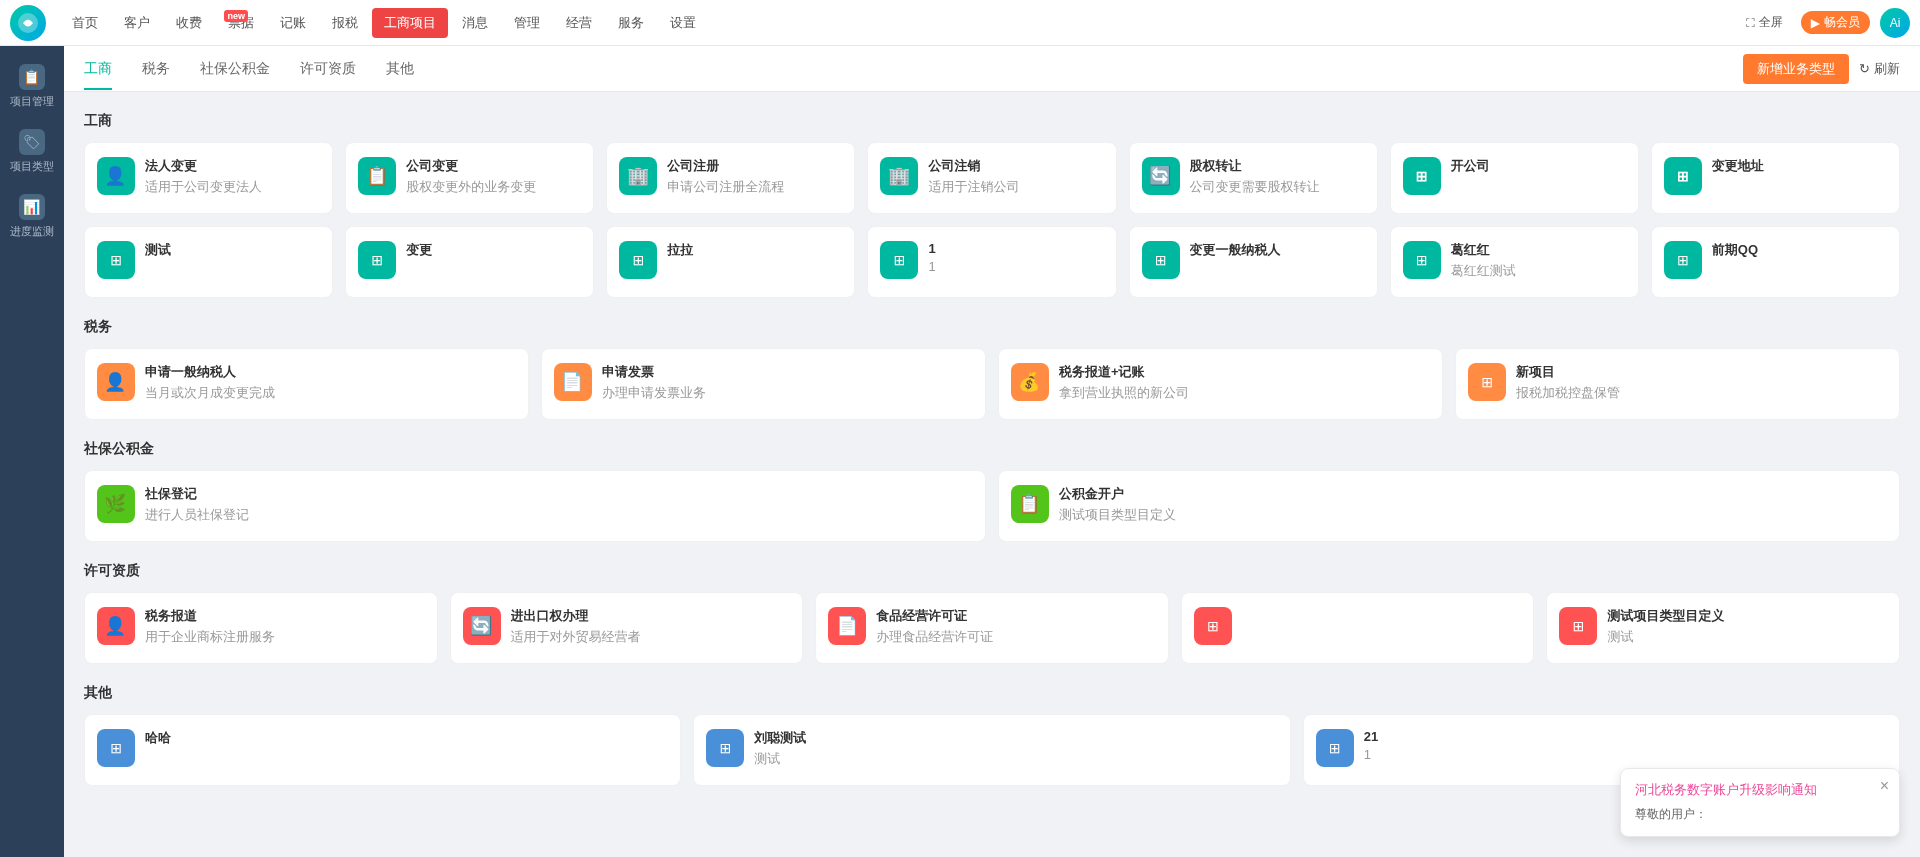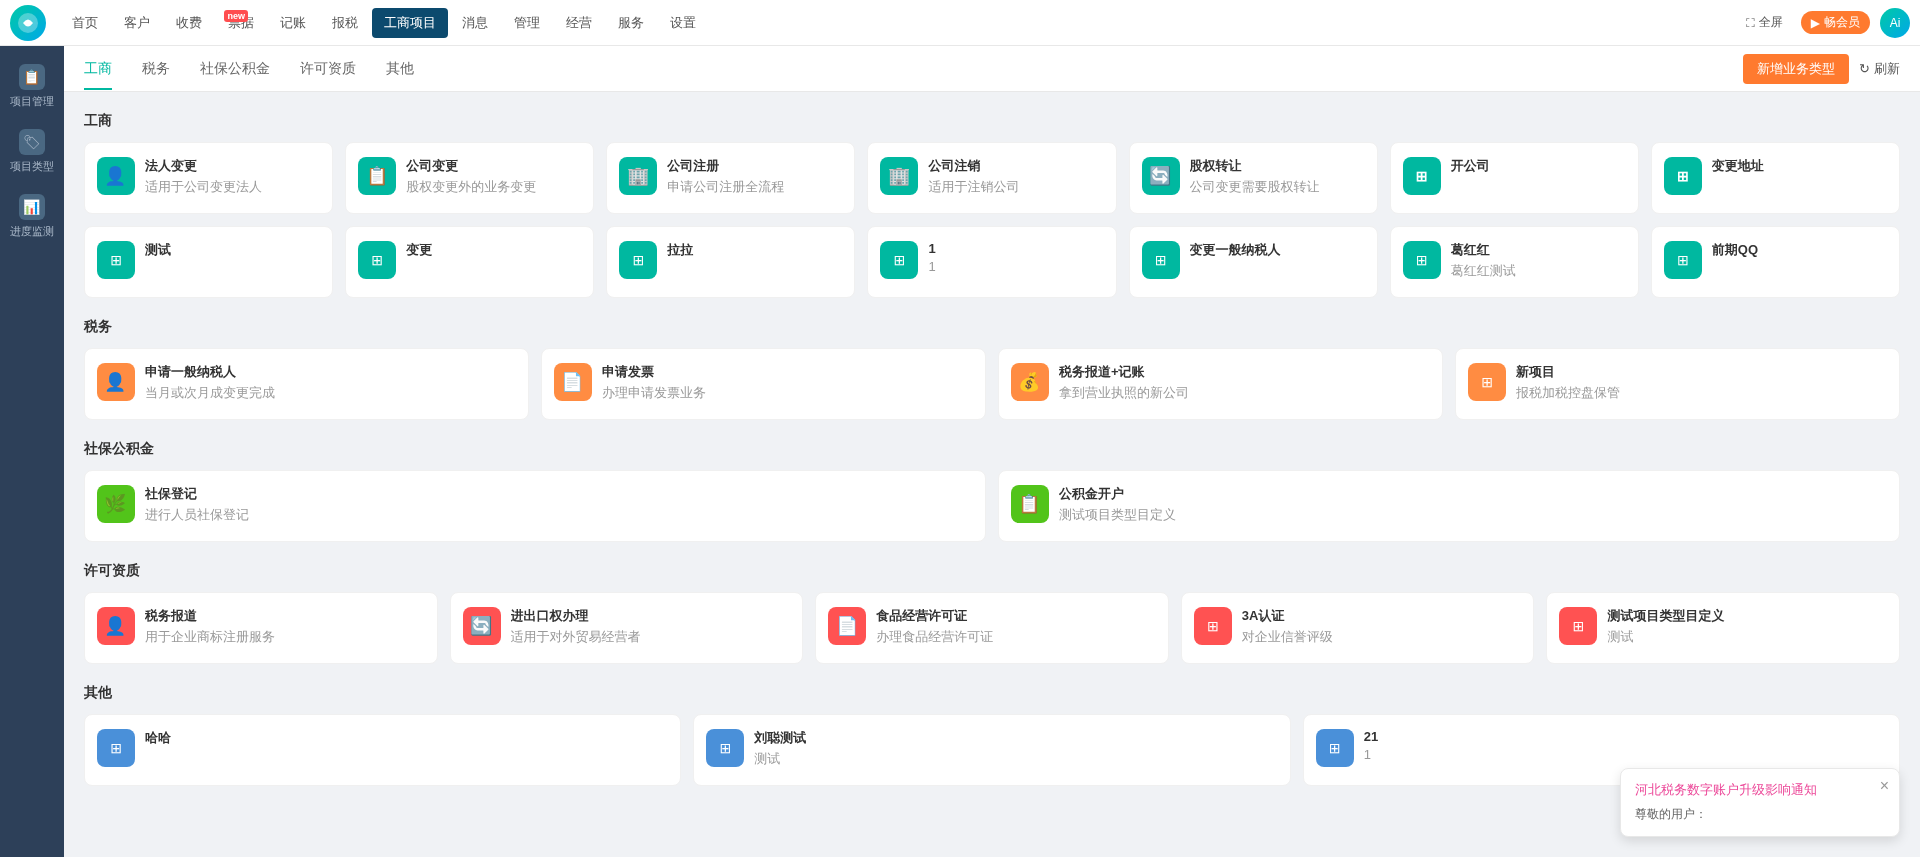--- a/index.html
+++ b/index.html
@@ -29,21 +29,21 @@
     .nav-item {
       padding: 6px 12px;
       border-radius: 4px;
       cursor: pointer;
       font-size: 13px;
       color: #555;
       white-space: nowrap;
       position: relative;
     }
     .nav-item.active {
-      background: #0c4a6e;
+      background: #ef4444;
       color: #fff;
       border-radius: 4px;
     }
     .nav-item .badge-new {
       position: absolute;
       top: 2px; right: 18px;
       background: #ff4d4f;
       color: #fff;
       font-size: 9px;
       padding: 1px 3px;
@@ -486,24 +486,20 @@
         </div>
         <div class="project-card">
           <div class="card-icon icon-red">📄</div>
           <div class="card-info">
             <div class="card-title">食品经营许可证</div>
             <div class="card-sub">办理食品经营许可证</div>
           </div>
         </div>
         <div class="project-card">
           <div class="card-icon icon-red" style="font-size:14px">⊞</div>
-          <div class="card-info">
-            <div class="card-title">3A认证</div>
-            <div class="card-sub">对企业信誉评级</div>
-          </div>
         </div>
         <div class="project-card">
           <div class="card-icon icon-red" style="font-size:14px">⊞</div>
           <div class="card-info">
             <div class="card-title">测试项目类型目定义</div>
             <div class="card-sub">测试</div>
           </div>
         </div>
       </div>
 

